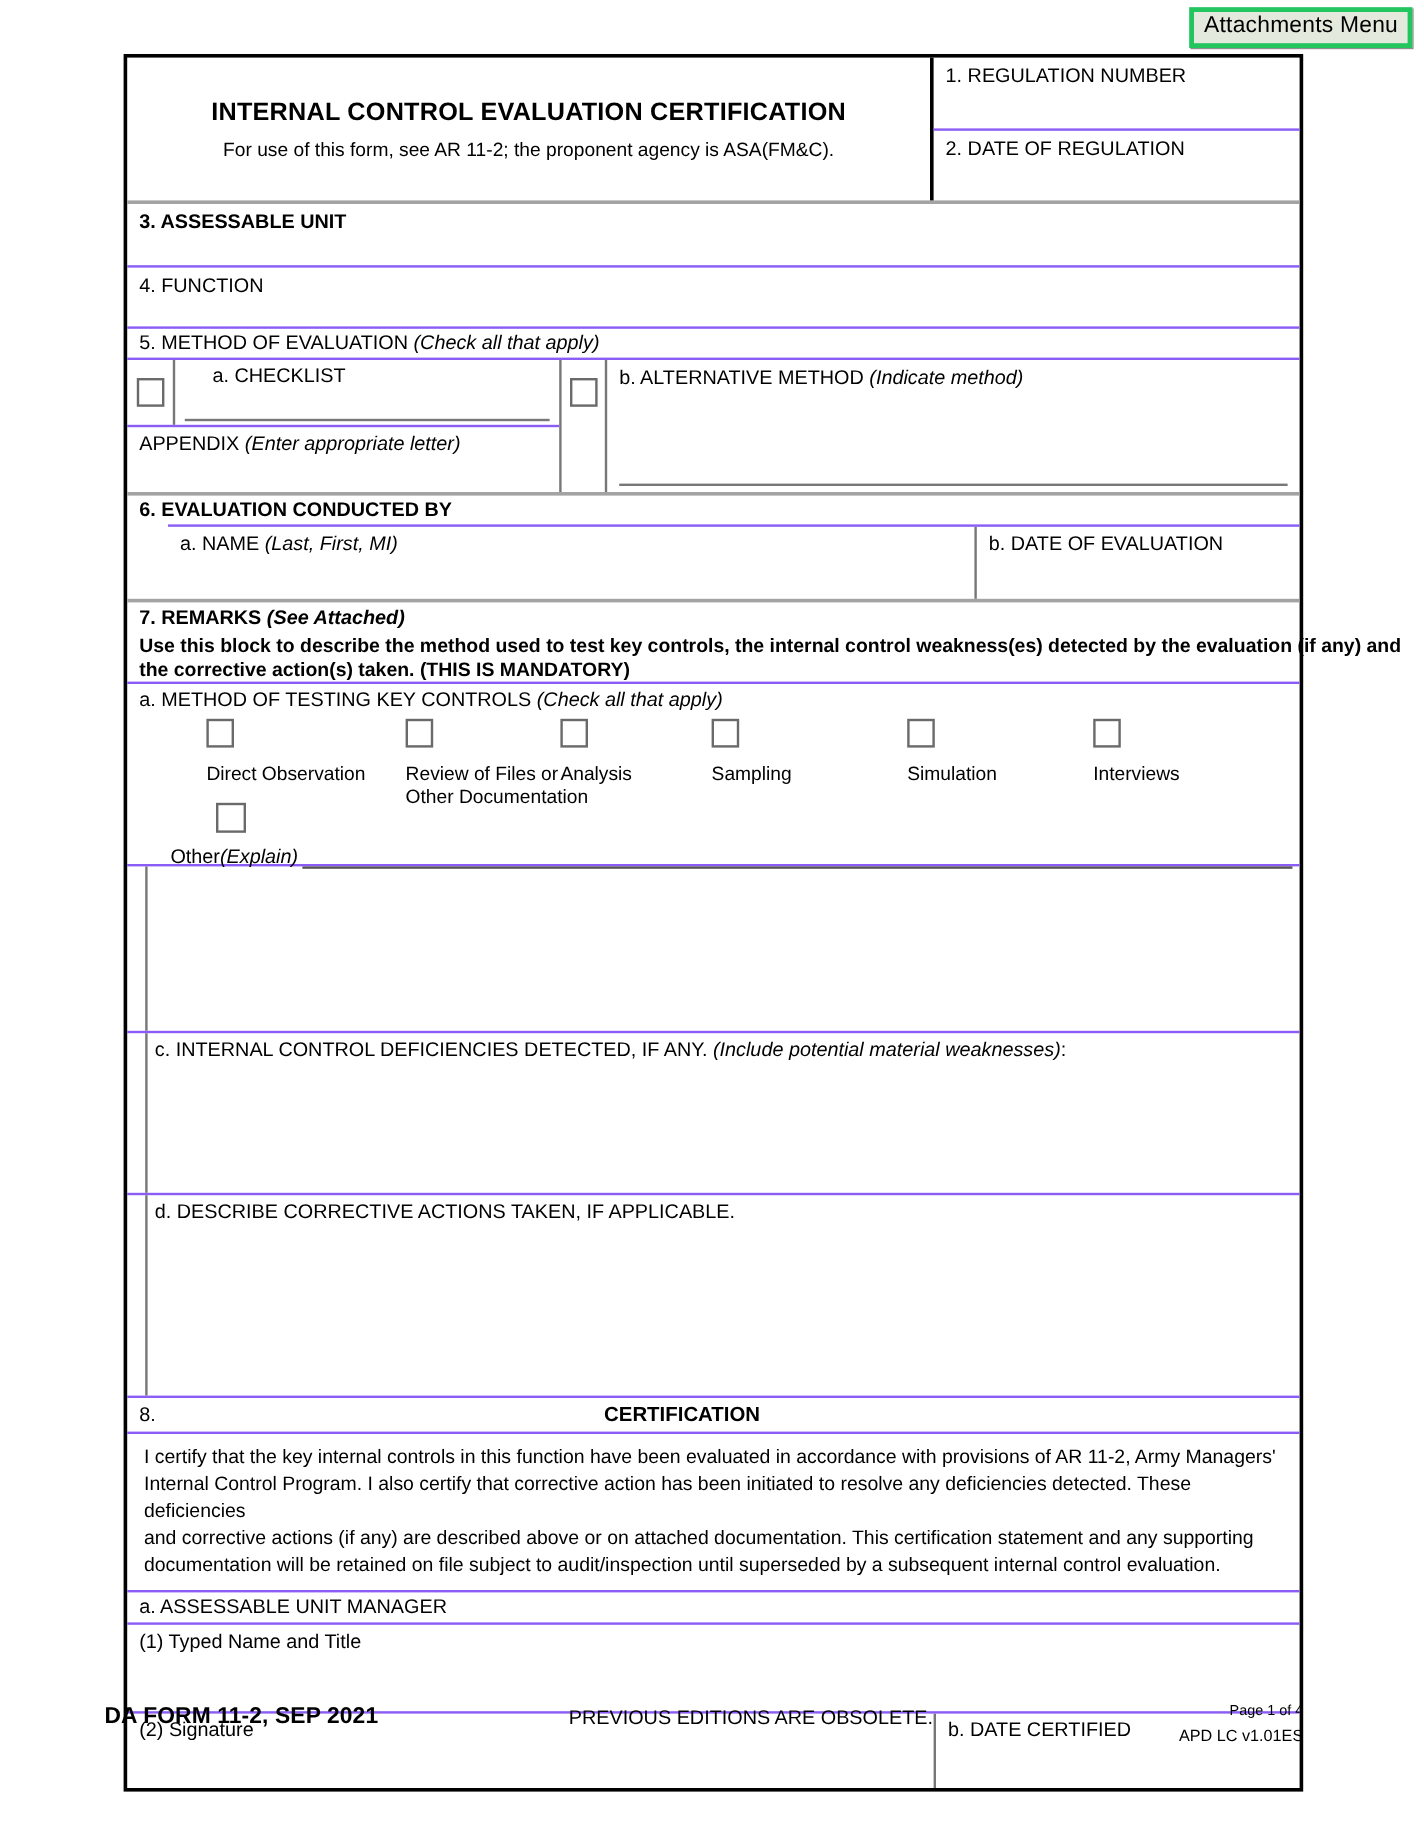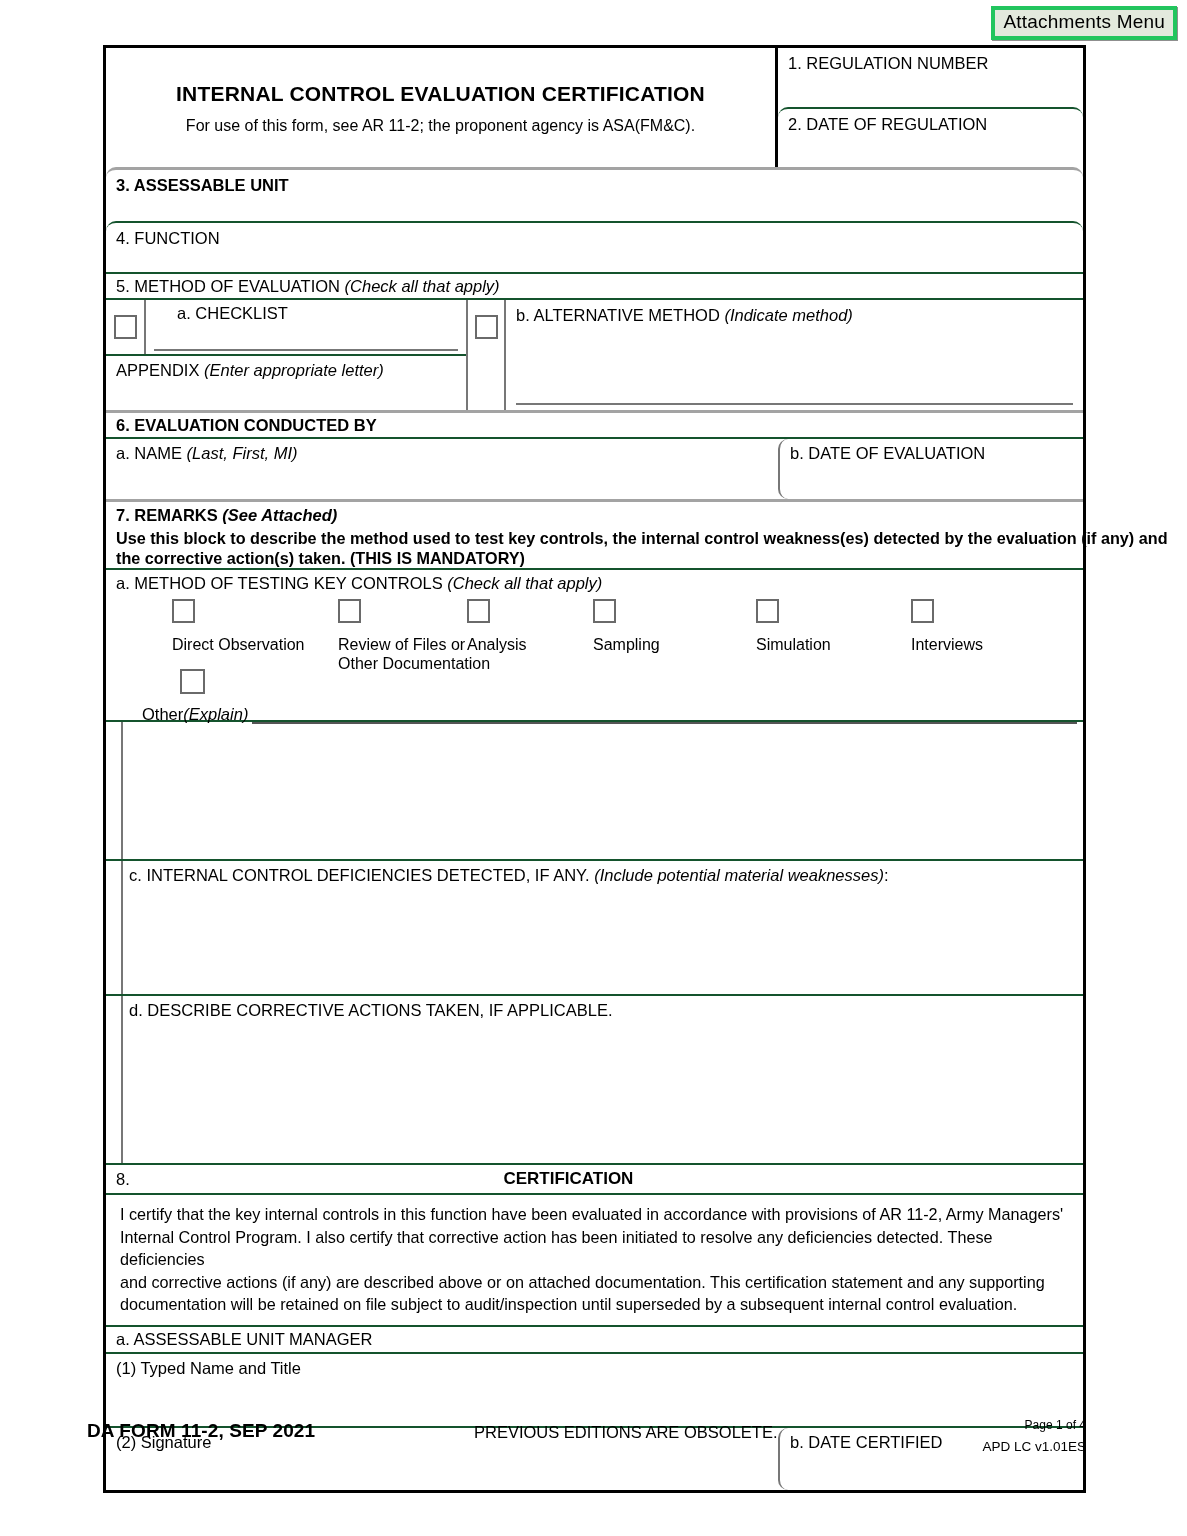--- a/index.html
+++ b/index.html
@@ -28,21 +28,21 @@
   
   #form{
     position:absolute;
     left:103px; top:45px;
     width:983px;
     border:3px solid #000;
     box-sizing:border-box;
     background:#fff;
   }
   .row{display:flex;}
-  .hline{border-top:2px solid #14532d;}
+  .hline{border-top:2px solid #8b5cf6;}
   .hline-dark{border-top:3px solid #a3a3a3;font-weight:bold;}
   .vline{border-left:2px solid #777;}
 
   .lbl{
     font-size:16.5px;
     line-height:19px;
     padding:6px 0 0 10px;
     white-space:nowrap;
   }
   .lbl i{font-style:italic;}
@@ -63,21 +63,21 @@
     letter-spacing:.2px;
   }
   #form-subtitle{
     font-size:16px;
     margin-top:11px;
   }
   #hdr-right{flex:1;}
   .hdr-cell{height:59px;box-sizing:border-box;}
 
   
-  .fld{box-sizing:border-box;border-radius:10px;}
+  .fld{box-sizing:border-box;}
 
   
   .cb{
     width:23px;height:24px;
     border:2px solid #6a6a6a;
     box-sizing:border-box;
     background:#fff;
     display:inline-block;
     cursor:pointer;
   }
@@ -208,21 +208,21 @@
       <div class="lbl" style="padding-top:6px;">
         <span>b.  ALTERNATIVE METHOD </span><i>(Indicate method)</i>
       </div>
       <div style="position:absolute;left:10px;right:10px;bottom:5px;height:16px;" class="wline"></div>
     </div>
   </div>
 
   <div class="hline-dark" style="height:24px;">
     <div class="lbl" style="padding-top:3px;">6.  EVALUATION CONDUCTED BY</div>
   </div>
-  <div class="row hline" style="height:60px;">
+  <div class="row hline" style="height:60px;margin-left:34px;">
     <div class="fld" style="width:672px;box-sizing:border-box;">
       <div class="lbl" style="padding-top:5px;">
         <span>a.  NAME </span><i>(Last, First, MI)</i>
       </div>
       <div class="lbl"></div>
     </div>
     <div class="fld vline" style="flex:1;box-sizing:border-box;">
       <div class="lbl" style="padding-top:5px;">b.  DATE OF EVALUATION</div>
       <div class="lbl"></div>
     </div>

